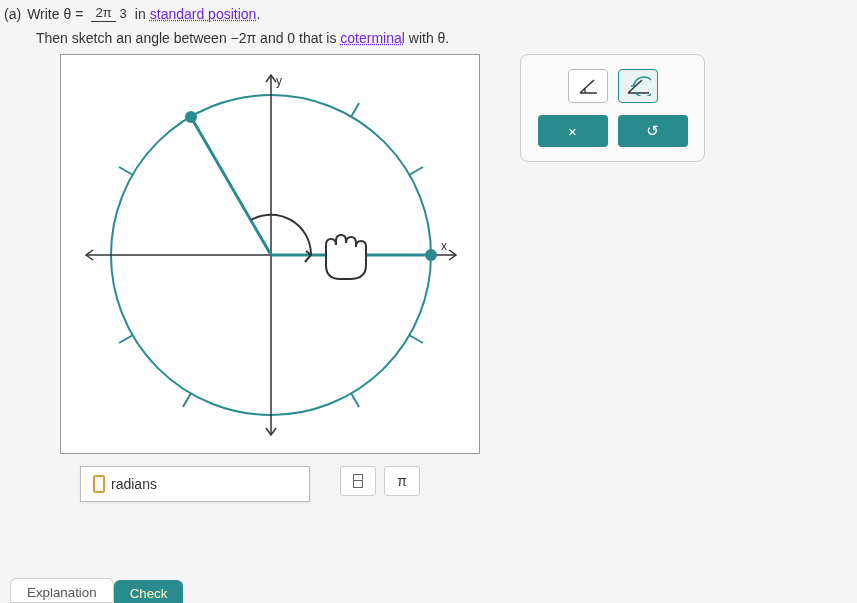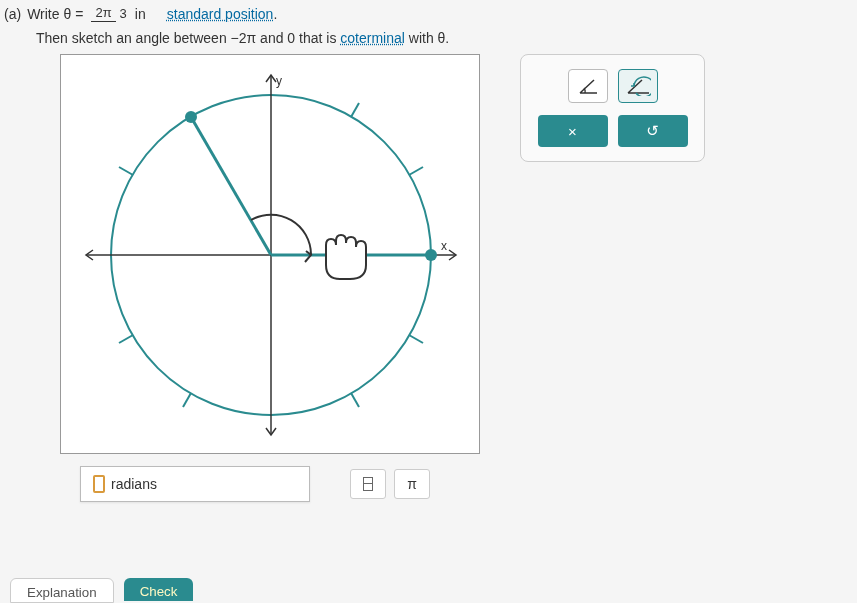--- a/index.html
+++ b/index.html
@@ -18,21 +18,21 @@
     .frac {
       display: inline-flex;
       flex-direction: row;
       align-items: center;
       vertical-align: middle;
       margin: 0 4px;
       font-size: 13px;
     }
     .frac .num { border-bottom: 1px solid #333; padding: 0 4px; line-height: 1.1; }
     .frac .den { padding: 0 4px; line-height: 1.1; }
-    .link { color: #0369a1; text-decoration: underline dotted; text-align: center; }
+    .link { color: #6d28d9; text-decoration: underline dotted; text-align: center; }
     .line2 { padding: 8px 0 8px 36px; }
 
     .diagram-row { display: flex; align-items: flex-start; padding-left: 60px; }
     .diagram-box {
       width: 420px;
       height: 400px;
       border: 1px solid #999;
       background: #fff;
       position: relative;
     }
@@ -60,21 +60,21 @@
       background: #2a8b8f;
       color: #fff;
       border: none;
       border-radius: 4px;
       display: flex; align-items: center; justify-content: center;
       font-size: 15px;
       cursor: pointer;
     }
 
     .part-b { padding: 14px 0 0 42px; font-size: 13.5px; }
-    .answer-row { display: flex; align-items: center; gap: 40px; padding: 12px 0 0 80px; }
+    .answer-row { display: flex; align-items: flex-start; gap: 30px; padding: 12px 0 0 80px; }
     .answer-box {
       border: 1px solid #bbb;
       background: #fff;
       padding: 8px 12px;
       width: 230px;
       display: flex; align-items: center; gap: 6px;
       box-shadow: 0 1px 2px rgba(0,0,0,0.08);
     }
     .input-slot {
       width: 12px; height: 18px;
@@ -90,21 +90,21 @@
       cursor: pointer;
       font-size: 14px;
     }
     .sym-frac { display:inline-flex; flex-direction:column; align-items:center; font-size:10px;}
     .sym-frac .t{width:10px;height:7px;border:1px solid #666;}
     .sym-frac .b{width:10px;height:7px;border:1px solid #666;border-top:none; }
 
     .bottom-buttons {
       position: absolute;
       bottom: 0; left: 10px;
-      display: flex; gap: 10px; align-items: flex-start;
+      display: flex; align-items: flex-end;
     }
     .expl-btn {
       border: 1px solid #ccc;
       background: #fff;
       border-radius: 6px 6px 0 0;
       padding: 6px 16px 2px;
       color: #555;
     }
     .check-btn {
       background: #2a8b8f;
@@ -119,21 +119,21 @@
 
 <div class="content">
   <div class="line1">
     <span class="part-label">(a)</span>
     <span>Write</span>
     <span style="margin:0 4px">θ =</span>
     <span class="frac">
       <span class="num">2π</span>
       <span class="den">3</span>
     </span>
-    <span style="margin-right:21px">in</span>
+    <span style="margin-right:4px">in</span>
     <span class="link">standard position</span>
     <span>.</span>
   </div>
 
   <div class="line2">
     <span>Then sketch an angle between </span>
     <span>−2π</span>
     <span> and </span>
     <span>0</span>
     <span> that is </span>

